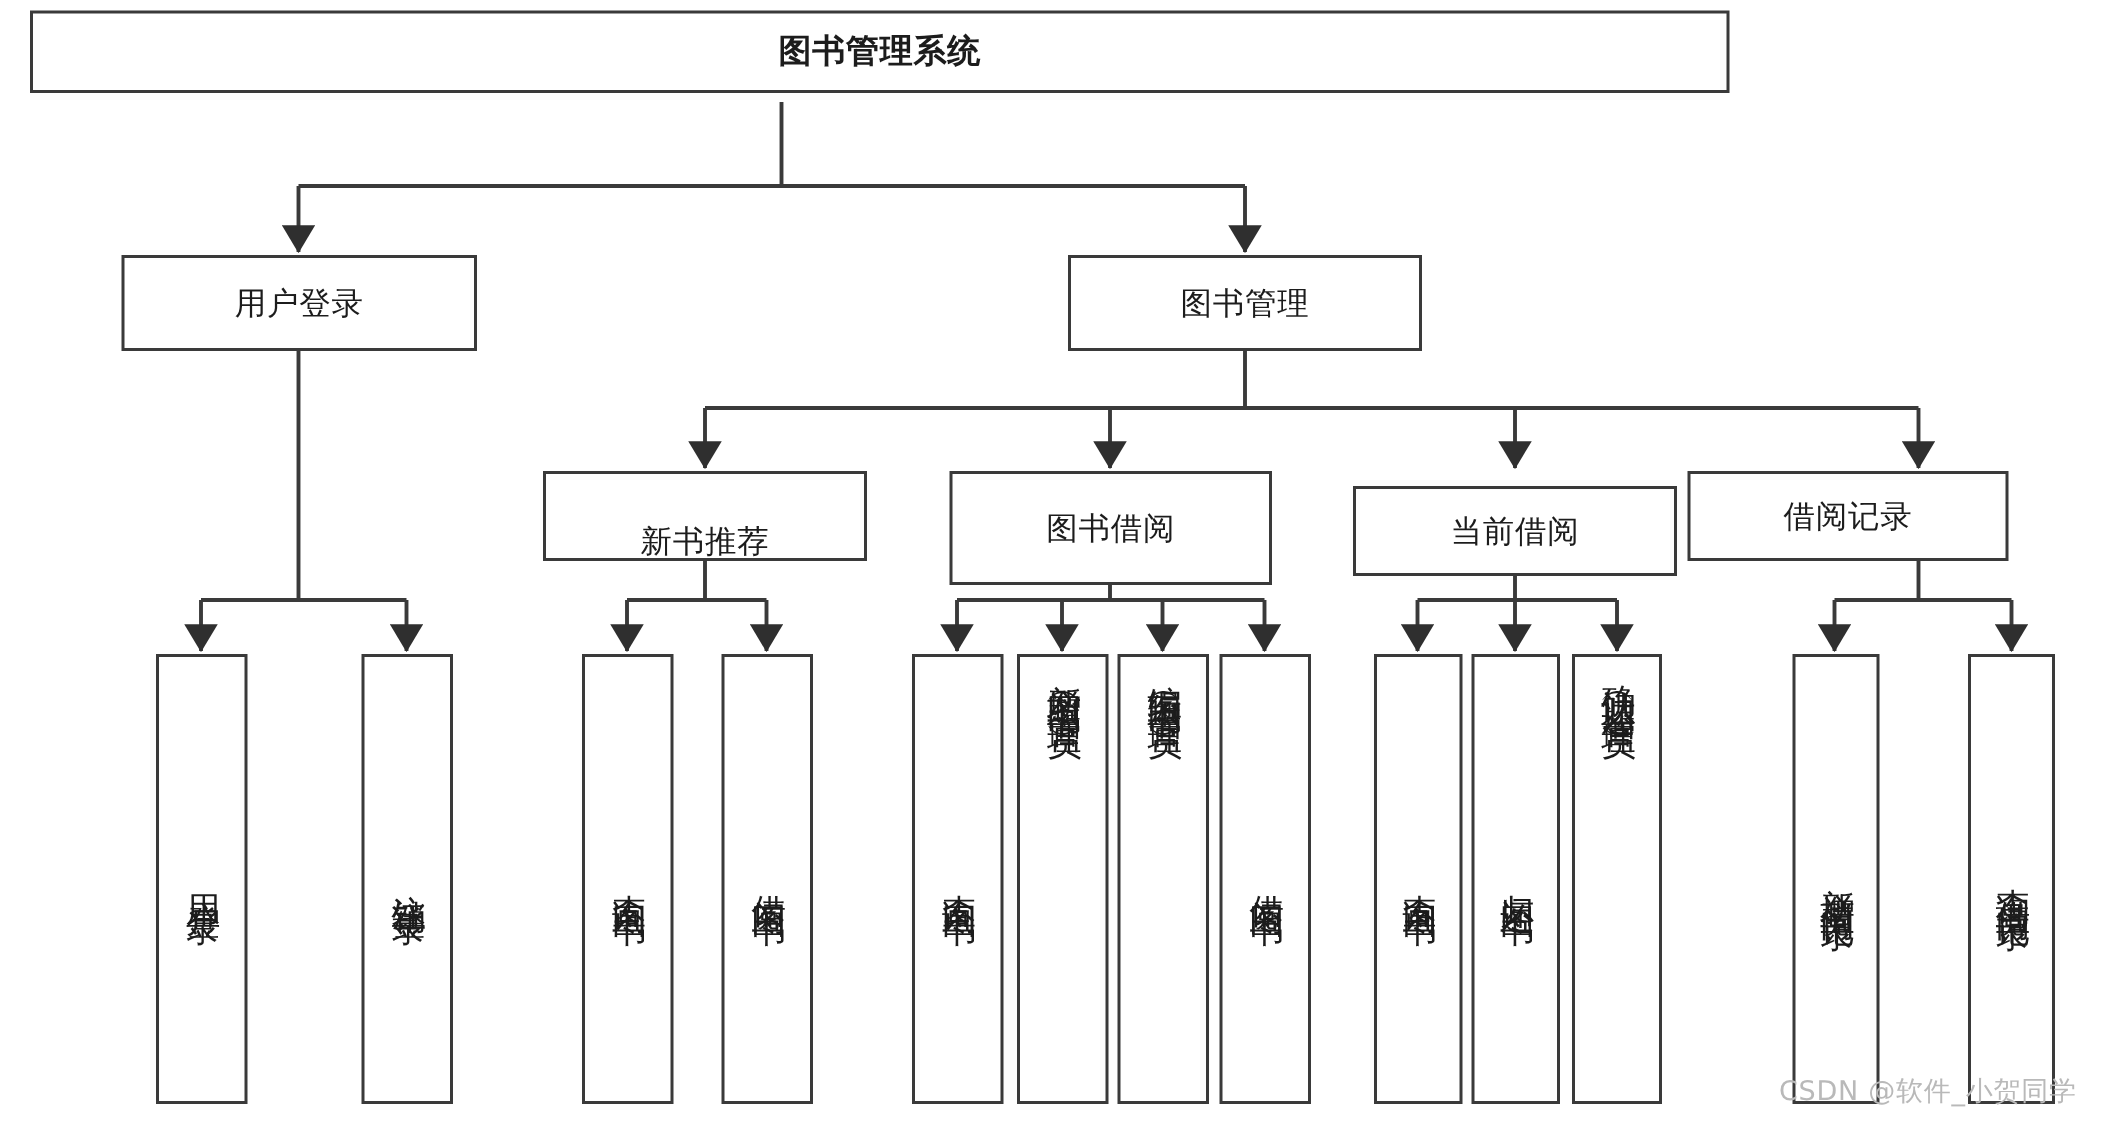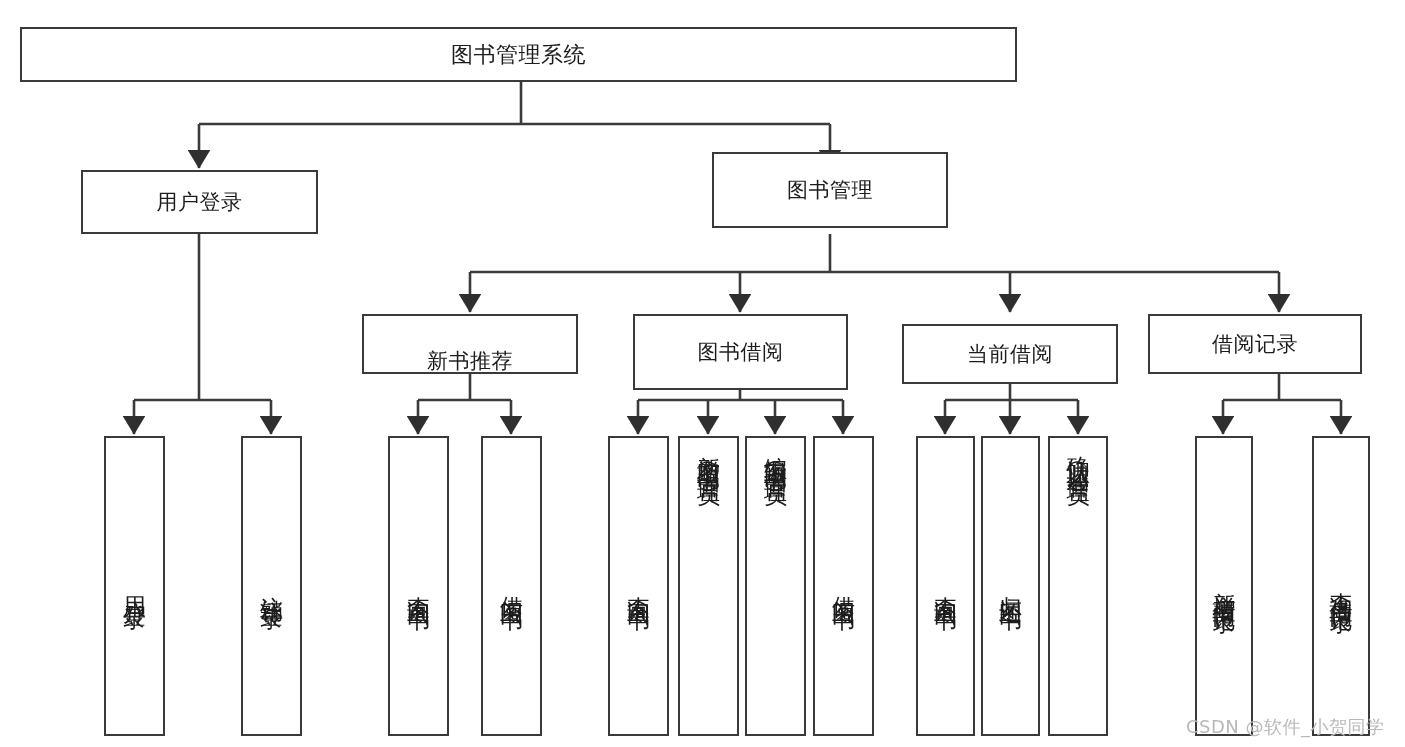--- a/index.html
+++ b/index.html
@@ -125,41 +125,41 @@
       <path d="M 1010 400 L 1010 434" marker-end="url(#arrow)"></path>
       <path d="M 1078 400 L 1078 434" marker-end="url(#arrow)"></path>
 
       <path d="M 1279 374 L 1279 400"></path>
       <path d="M 1223 400 L 1341 400"></path>
       <path d="M 1223 400 L 1223 434" marker-end="url(#arrow)"></path>
       <path d="M 1341 400 L 1341 434" marker-end="url(#arrow)"></path>
     </g>
   </svg>
 
-  <div class="node horiz root" style="left:20px; top:27px; width:997px; height:55px;">
+  <div class="node horiz root" style="left:20px; top:7px; width:1133px; height:55px;font-weight:bold;">
     <span class="node-label">图书管理系统</span>
   </div>
 
   <div class="node horiz" style="left:81px; top:170px; width:237px; height:64px;">
     <span class="node-label">用户登录</span>
   </div>
-  <div class="node horiz" style="left:712px; top:152px; width:236px; height:76px;text-align:right;">
+  <div class="node horiz" style="left:712px; top:170px; width:236px; height:64px;text-align:right;">
     <span class="node-label">图书管理</span>
   </div>
 
   <div class="node horiz" style="left:362px; top:314px; width:216px; height:60px;align-items:flex-end;">
     <span class="node-label">新书推荐</span>
   </div>
   <div class="node horiz" style="left:633px; top:314px; width:215px; height:76px;">
     <span class="node-label">图书借阅</span>
   </div>
   <div class="node horiz" style="left:902px; top:324px; width:216px; height:60px;">
     <span class="node-label">当前借阅</span>
   </div>
-  <div class="node horiz" style="left:1148px; top:314px; width:214px; height:60px;">
+  <div class="node horiz" style="left:1125px; top:314px; width:214px; height:60px;">
     <span class="node-label">借阅记录</span>
   </div>
 
   <div class="node vert centered" style="left:104px; top:436px; width:61px; height:300px;">
     <span class="node-label">用户登录</span>
   </div>
   <div class="node vert centered" style="left:241px; top:436px; width:61px; height:300px;">
     <span class="node-label">注销登录</span>
   </div>
 

